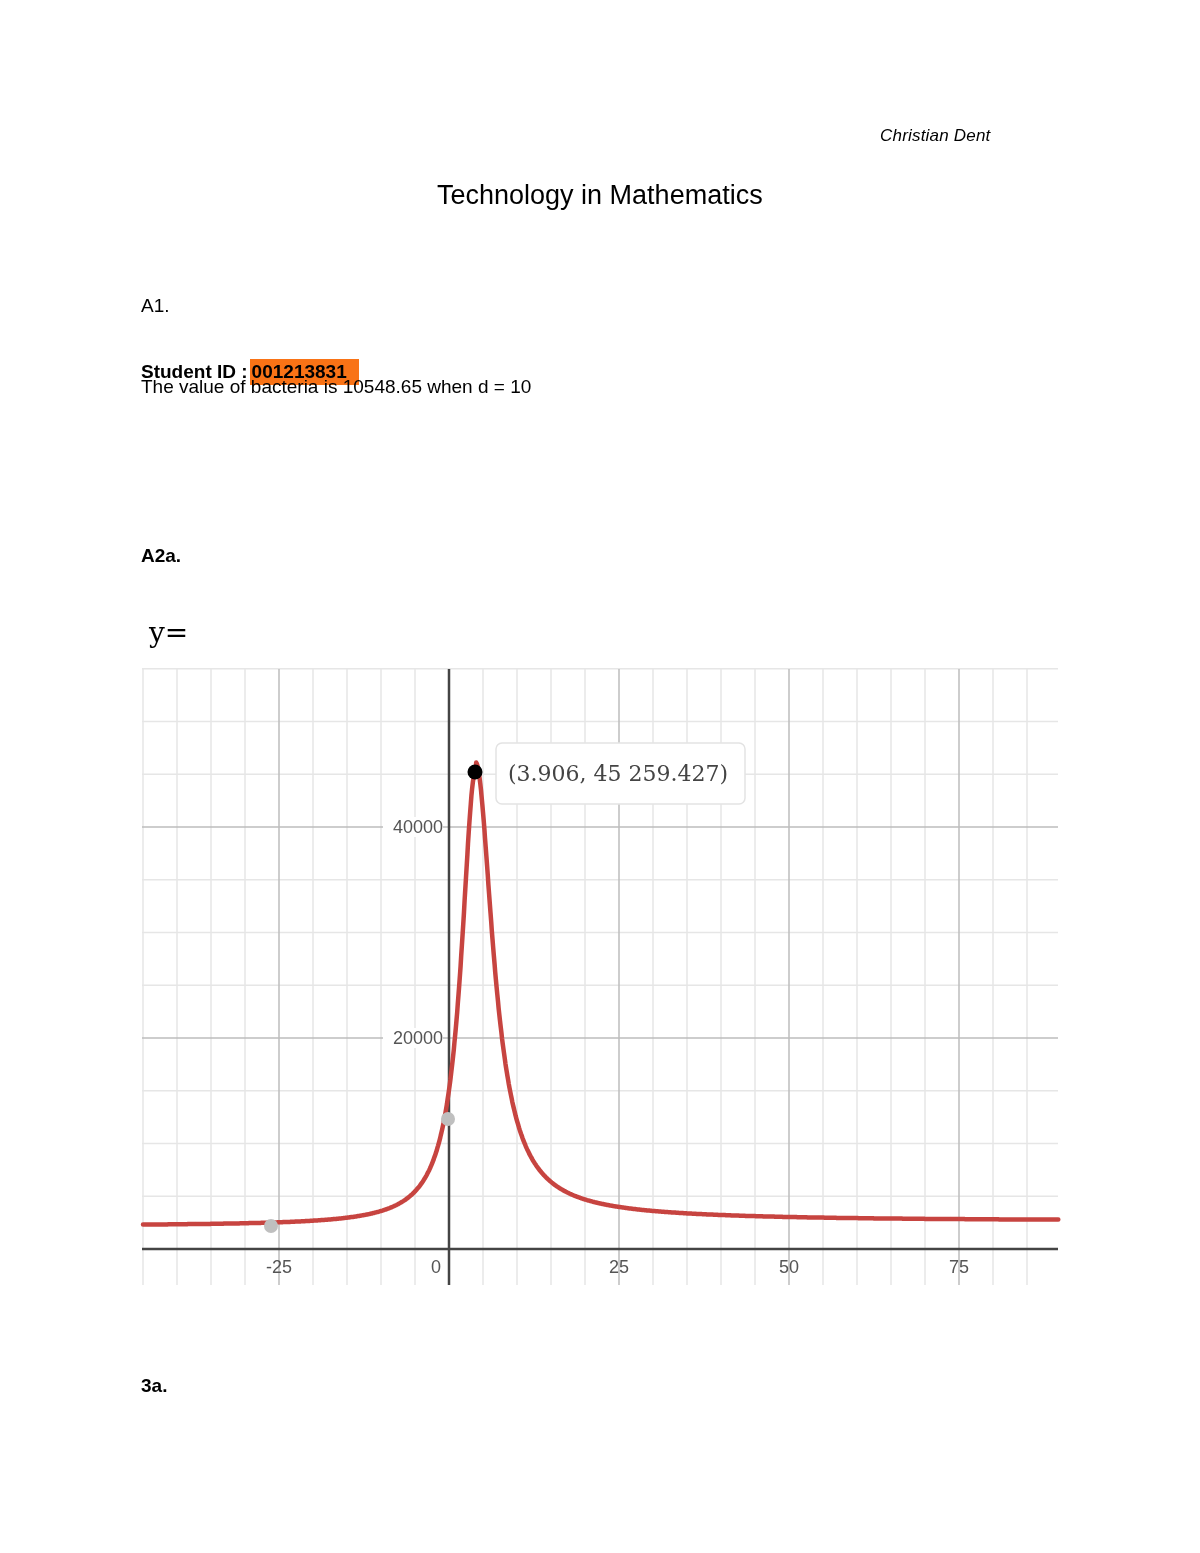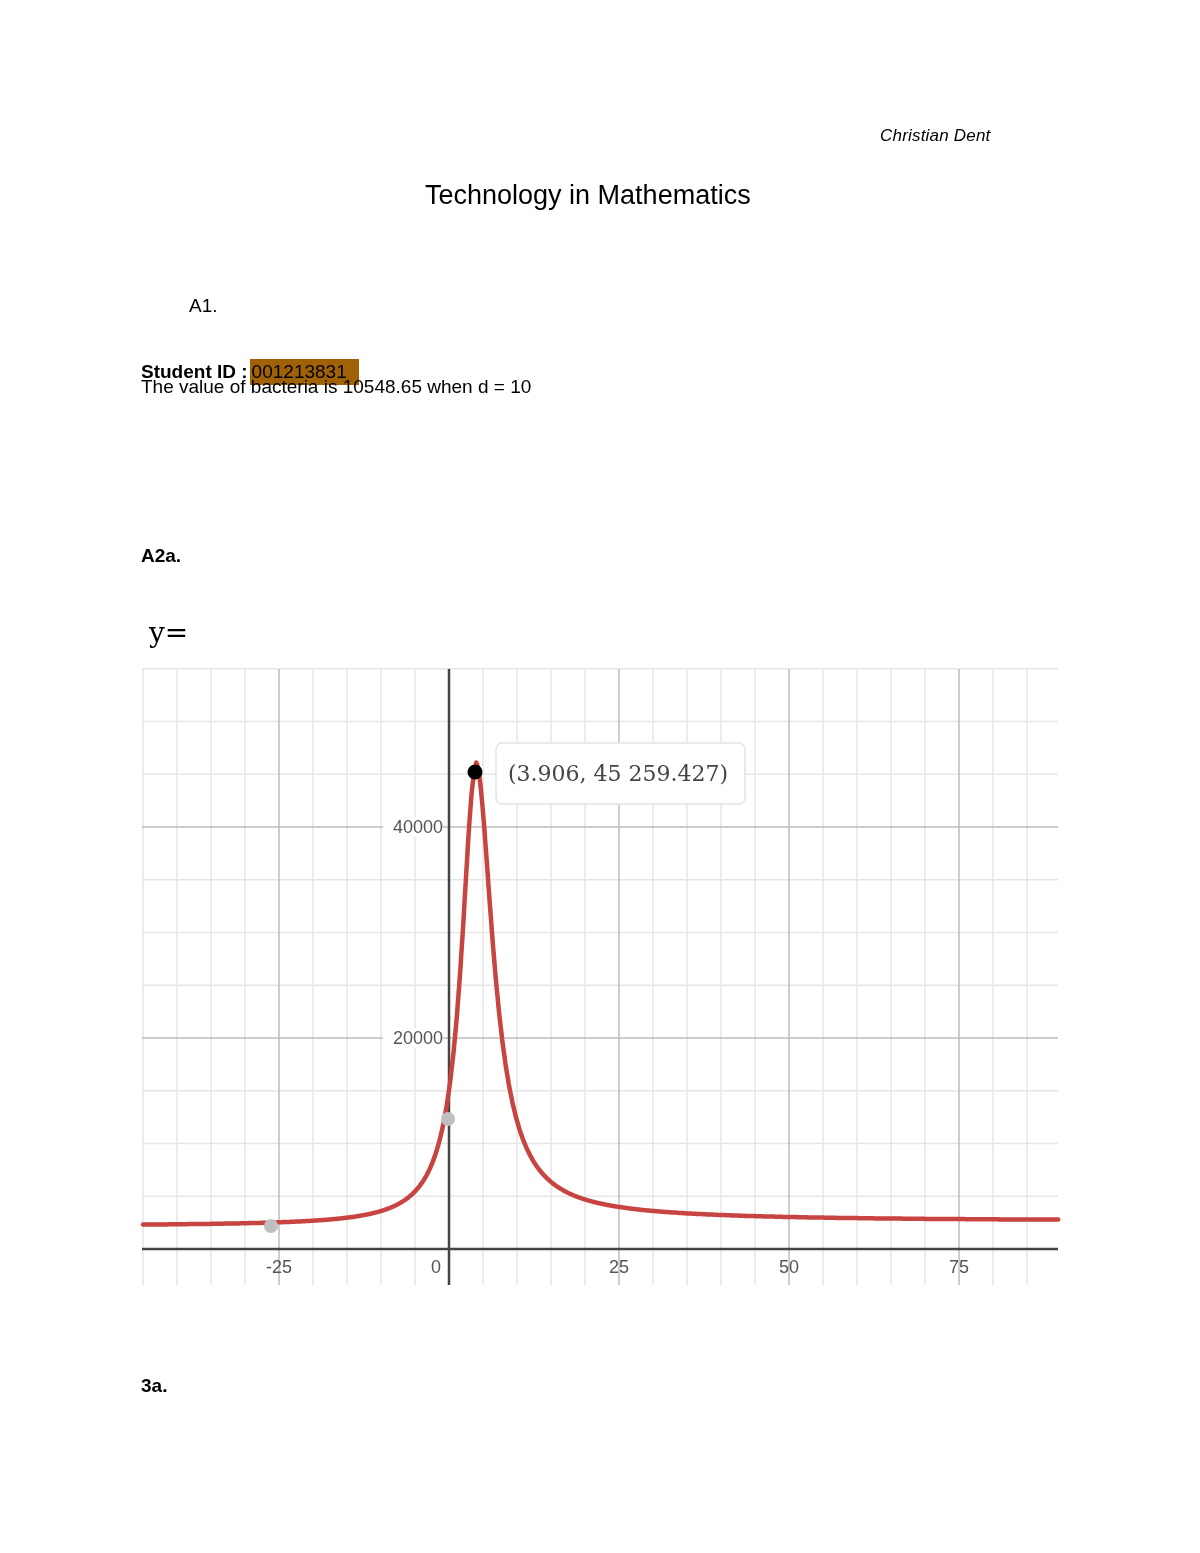--- a/index.html
+++ b/index.html
@@ -1,33 +1,33 @@
 <!DOCTYPE html>
 <html><head>
 <meta charset="utf-8">
 <style>
   html, body { margin: 0; padding: 0; background: #ffffff; }
   body { width: 1200px; height: 1553px; position: relative; overflow: hidden; font-family: "Liberation Sans", "DejaVu Sans", sans-serif; color: #000; }
   .abs { position: absolute; white-space: nowrap; }
   .author { left: 880px; top: 126px; font-size: 17px; letter-spacing: 0.2px; font-style: italic; }
-  .title { left: 425px; top: 180px; font-size: 27px; }
+  .title { left: 437px; top: 180px; font-size: 27px; }
   .label { font-size: 19px; }
   .bold { font-weight: bold; font-size: 19px; margin-top: 20px; }
   .sid-wrap { left: 141px; top: 337px; height: 30px; display: flex; align-items: center; }
-  .sid-hl { background: #a16207; color: #000; padding: 2px 12px 2px 2px; margin-left: 2px; font-weight: normal; }
+  .sid-hl { background: #f97316; color: #000; padding: 2px 12px 2px 2px; margin-left: 2px; font-weight: bold; }
   .yeq { left: 149px; top: 616px; font-family: "DejaVu Serif", "Liberation Serif", serif; font-size: 28px; }
   #graph { position: absolute; left: 0; top: 0; }
 </style>
 </head>
 <body>
 
 <div class="abs author">Christian Dent</div>
 <div class="abs title">Technology in Mathematics</div>
 
-<div class="abs label" style="left:141px; top:295px;margin-left:48px;">A1.</div>
+<div class="abs label" style="left:141px; top:295px;">A1.</div>
 
 <div class="abs sid-wrap bold">
   <span>Student ID :</span>
   <span class="sid-hl">001213831</span>
 </div>
 
 <div class="abs label" style="left:141px; top:376px;">The value of bacteria is 10548.65 when d = 10</div>
 
 <div class="abs bold" style="left:141px; top:525px; font-weight:bold;">A2a.</div>
 

